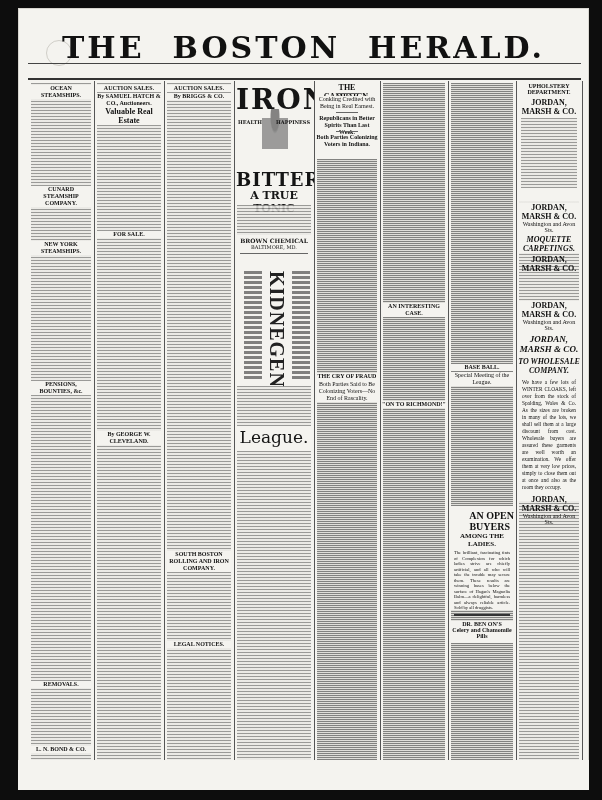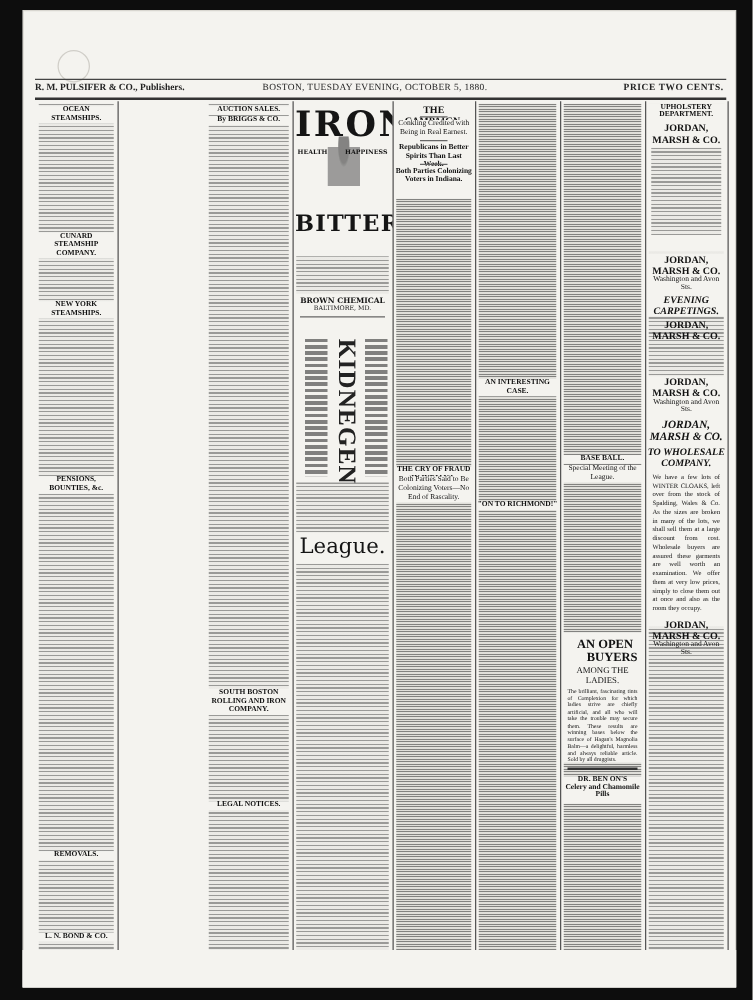--- a/index.html
+++ b/index.html
@@ -87,54 +87,61 @@
   .bodytext { font-size: 6px; line-height: 7px; text-align: justify; padding: 0 4px; }
   .bottom-edge {
     position: absolute; left: 0; right: 0; bottom: 0; height: 30px; background: #f4f3ef;
   }
 </style>
 </head>
 <body>
 
 <div class="paper">
   <div class="seal"></div>
+  <div class="masthead">
+    <span>THE</span><span>BOSTON</span><span>HERALD.</span>
+  </div>
   <div class="rule" style="top:55px"></div>
-  <div class="infobar">
-    <span class="pub">R. M. PULSIFER &amp; CO., Publishers.</span>
-    <span class="date">BOSTON, TUESDAY EVENING, OCTOBER 5, 1880.</span>
-    <span class="price">PRICE TWO CENTS.</span>
-  </div>
   <div class="rule" style="top:70px; height:2px; background:#333"></div>
 
   <div class="col" style="left:10px; width:66px">
     <div class="lines" style="top:2px; height:740px"></div>
     <div class="hd" style="top:4px">OCEAN STEAMSHIPS.</div>
     <div class="hd" style="top:105px">CUNARD STEAMSHIP COMPANY.</div>
     <div class="hd" style="top:160px">NEW YORK STEAMSHIPS.</div>
     <div class="hd" style="top:300px">PENSIONS, BOUNTIES, &amp;c.</div>
     <div class="hd" style="top:600px">REMOVALS.</div>
     <div class="hd" style="top:665px">L. N. BOND &amp; CO.</div>
   </div>
 
+  <div class="col" style="left:76px; width:70px">
+    <div class="lines" style="top:2px; height:740px"></div>
+    <div class="hd" style="top:4px">AUCTION SALES.</div>
+    <div class="hd" style="top:12px">By SAMUEL HATCH &amp; CO., Auctioneers.</div>
+    <div class="hd big" style="top:26px">Valuable Real Estate</div>
+    <div class="hd" style="top:150px">FOR SALE.</div>
+    <div class="hd" style="top:350px">By GEORGE W. CLEVELAND.</div>
+  </div>
 
   <div class="col" style="left:146px; width:70px">
     <div class="lines" style="top:2px; height:740px"></div>
     <div class="hd" style="top:4px">AUCTION SALES.</div>
     <div class="hd" style="top:12px">By BRIGGS &amp; CO.</div>
     <div class="hd" style="top:560px">LEGAL NOTICES.</div>
     <div class="hd" style="top:470px">SOUTH BOSTON ROLLING AND IRON COMPANY.</div>
   </div>
 
   <div class="col" style="left:216px; width:80px">
     <div class="lines" style="top:370px; height:370px"></div>
     <div class="iron" style="top:2px; font-size:28px; letter-spacing:2px">IRON</div>
     <div class="figure"></div>
     <div class="iron" style="top:38px; left:4px; right:auto; font-size:5px; background:none">HEALTH</div>
     <div class="iron" style="top:38px; right:4px; left:auto; font-size:5px; background:none">HAPPINESS</div>
     <div class="iron" style="top:88px; font-size:18px; letter-spacing:1px">BITTERS</div>
+    <div class="iron" style="top:108px; font-size:11px">A TRUE TONIC</div>
     <div class="lines" style="top:124px; height:30px"></div>
     <div class="iron" style="top:156px; font-size:6px">BROWN CHEMICAL CO.</div>
     <div class="iron" style="top:163px; font-size:5px; font-weight:normal">BALTIMORE, MD.</div>
     <div class="sep" style="top:172px"></div>
     <div class="kidney">
       <div class="band" style="left:2px"></div>
       <div class="word">KIDNEGEN</div>
       <div class="band" style="left:50px"></div>
     </div>
     <div class="lines" style="top:305px; height:40px"></div>
@@ -159,43 +166,43 @@
     <div class="hd" style="top:222px">AN INTERESTING CASE.</div>
     <div class="hd" style="top:320px">"ON TO RICHMOND!"</div>
 
   </div>
 
   <div class="col" style="left:430px; width:68px">
     <div class="lines dense" style="top:2px; height:740px"></div>
     <div class="hd" style="top:283px">BASE BALL.</div>
     <div class="hd" style="top:291px; font-weight:normal">Special Meeting of the League.</div>
     <div class="ad-block" style="top:425px; height:100px; padding-top:4px">
-      <div style="text-align:center; padding-left:4px; font-weight:bold; font-size:10px">AN OPEN</div>
+      <div style="text-align:right; padding-left:4px; font-weight:bold; font-size:10px">AN OPEN</div>
       <div style="text-align:right; padding-right:4px; font-weight:bold; font-size:10px">BUYERS</div>
-      <div style="font-weight:normal; font-size:7px">AMONG THE LADIES.</div>
+      <div style="font-weight:bold; font-size:7px">AMONG THE LADIES.</div>
       <div class="bodytext" style="font-size:4.6px; line-height:5.5px; margin-top:2px">The brilliant, fascinating tints of Complexion for which ladies strive are chiefly artificial, and all who will take the trouble may secure them. These results are winning bases below the surface of Hagan's Magnolia Balm—a delightful, harmless and always reliable article. Sold by all druggists.</div>
     </div>
     <div class="sep" style="top:533px; height:2px; background:#333"></div>
     <div class="ad-block" style="top:540px; height:22px">
       <div class="t2" style="font-weight:bold">DR. BEN ON'S</div>
       <div class="t2" style="font-weight:bold">Celery and Chamomile Pills</div>
     </div>
   </div>
 
   <div class="col" style="left:498px; width:66px">
     <div class="lines" style="top:2px; height:740px"></div>
     <div class="ad-block" style="top:2px; height:118px">
       <div style="font-weight:bold; font-size:6px">UPHOLSTERY DEPARTMENT.</div>
       <div class="t1" style="margin-top:3px">JORDAN, MARSH &amp; CO.</div>
       <div class="lines" style="position:relative; left:0; right:0; height:70px; margin:2px 3px"></div>
     </div>
     <div class="ad-block" style="top:122px; height:50px">
       <div class="t1">JORDAN, MARSH &amp; CO.</div>
       <div class="t2">Washington and Avon Sts.</div>
-      <div class="t3" style="font-size:8px; margin-top:2px">EVENING CARPETINGS.</div>
+      <div class="t3" style="font-size:8px; margin-top:2px">MOQUETTE CARPETINGS.</div>
       <div class="t1" style="margin-top:2px">JORDAN, MARSH &amp; CO.</div>
     </div>
     <div class="ad-block" style="top:220px; height:200px">
       <div class="t1">JORDAN, MARSH &amp; CO.</div>
       <div class="t2">Washington and Avon Sts.</div>
       <div class="t3" style="margin-top:3px">JORDAN, MARSH &amp; CO.</div>
       <div class="t3" style="margin-top:3px; font-size:8px">TO WHOLESALE COMPANY.</div>
       <div class="bodytext" style="margin-top:4px; font-size:5.3px; line-height:7px">We have a few lots of WINTER CLOAKS, left over from the stock of Spalding, Wales &amp; Co. As the sizes are broken in many of the lots, we shall sell them at a large discount from cost. Wholesale buyers are assured these garments are well worth an examination. We offer them at very low prices, simply to close them out at once and also as the room they occupy.</div>
       <div class="t1" style="margin-top:4px">JORDAN, MARSH &amp; CO.</div>
       <div class="t2">Washington and Avon Sts.</div>

